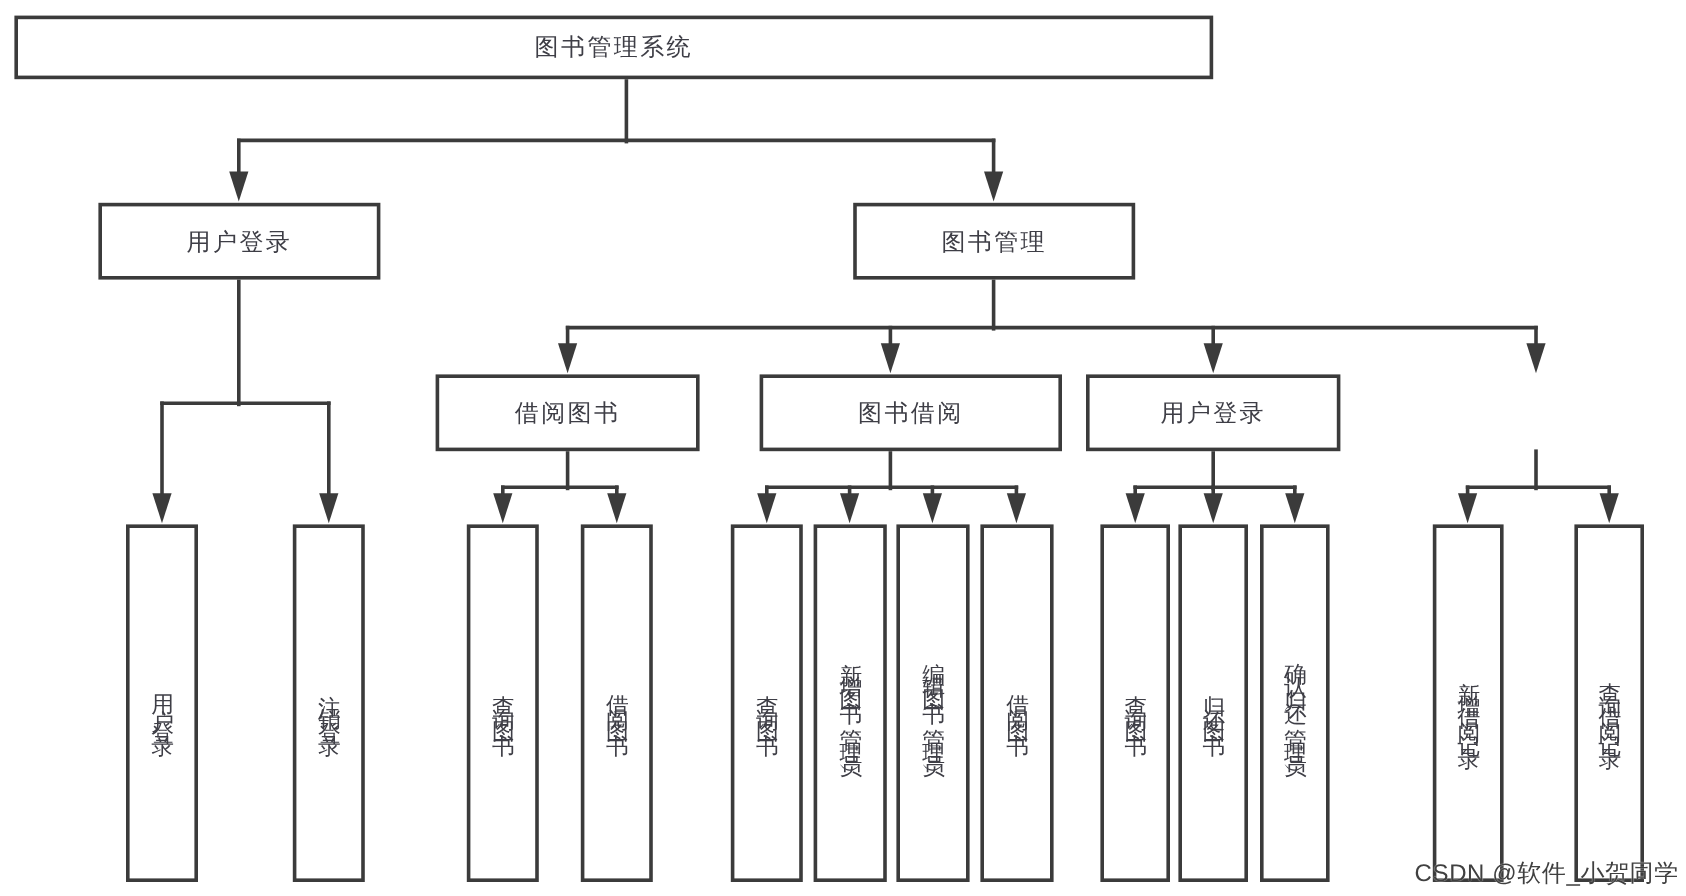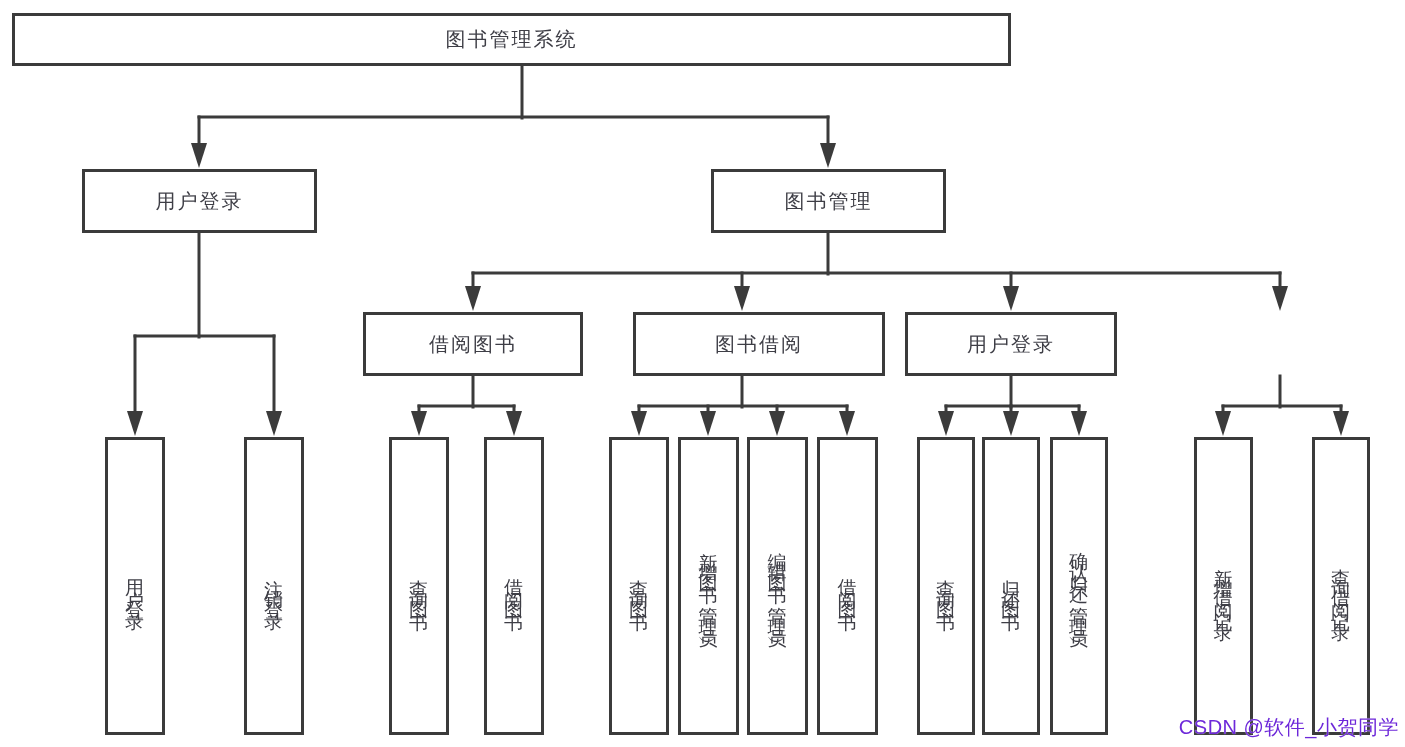--- a/index.html
+++ b/index.html
@@ -31,21 +31,21 @@
     letter-spacing:11px;
     line-height:1;
     white-space:nowrap;
     color:#3e3e46;
   }
   .watermark{
     position:absolute;
     right:6px;
     bottom:6px;
     font-size:20px;
-    color:#6d28d9;
+    color:#404040;
     letter-spacing:0.5px;
     white-space:nowrap;
     text-shadow:0 0 1px #ffffff;
   }
 </style>
 </head>
 <body>
 
 <div class="canvas">
 

